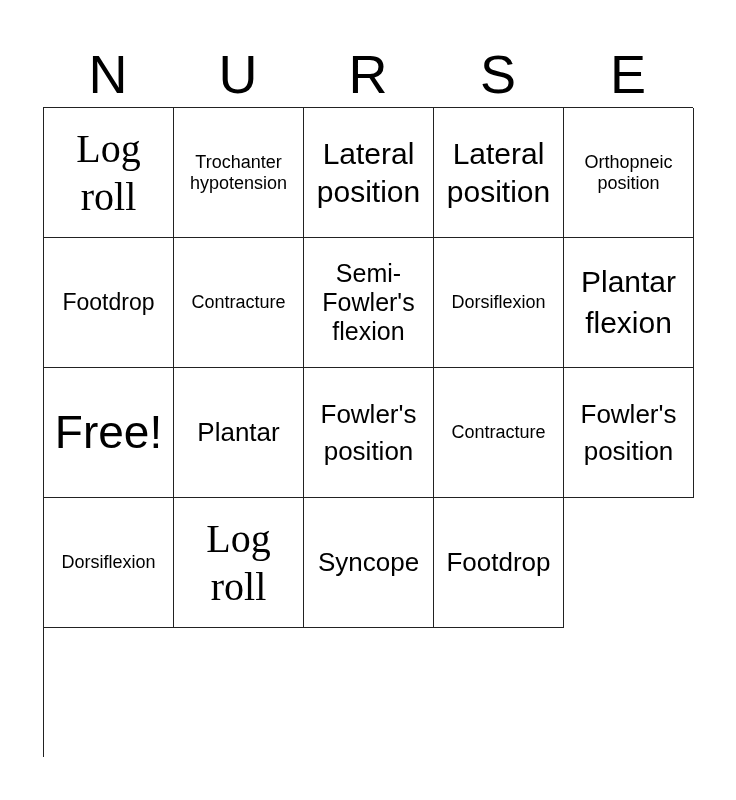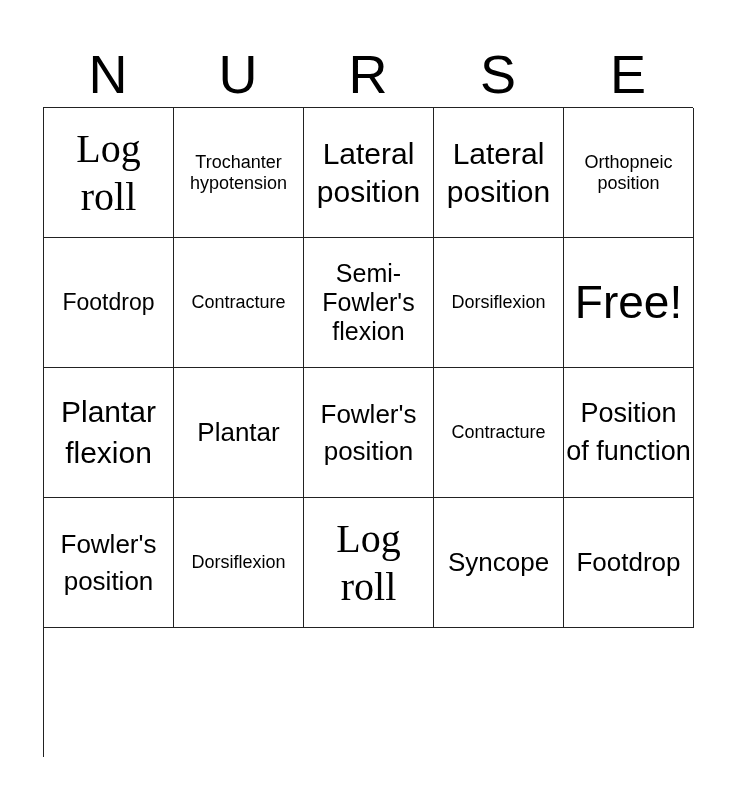--- a/index.html
+++ b/index.html
@@ -35,26 +35,25 @@
   <div class="cell s">Trochanter hypotension</div>
   <div class="cell l">Lateral position</div>
   <div class="cell l">Lateral position</div>
 
   <div class="cell s">Orthopneic position</div>
   <div class="cell m">Footdrop</div>
   <div class="cell s">Contracture</div>
 
   <div class="cell m" style="font-size:25px;">Semi-Fowler's flexion</div>
   <div class="cell s">Dorsiflexion</div>
+  <div class="cell l" style="line-height:1.35;">Plantar flexion</div>
   <div class="cell free">Free!</div>
-  <div class="cell l" style="line-height:1.35;">Plantar flexion</div>
   <div class="cell m" style="font-size:26px;">Plantar</div>
 
   <div class="cell m" style="font-size:26px;line-height:1.4;">Fowler's position</div>
   <div class="cell s">Contracture</div>
-  <div class="cell m" style="font-size:27px;line-height:1.4;">Position of function</div>
 
   <div class="cell m" style="font-size:26px;line-height:1.4;">Fowler's position</div>
   <div class="cell s">Dorsiflexion</div>
   <div class="cell xl">Log roll</div>
   <div class="cell m" style="font-size:26px;text-align:center;">Syncope</div>
   <div class="cell m" style="font-size:26px;">Footdrop</div>
 </div>
 
 </body></html>

